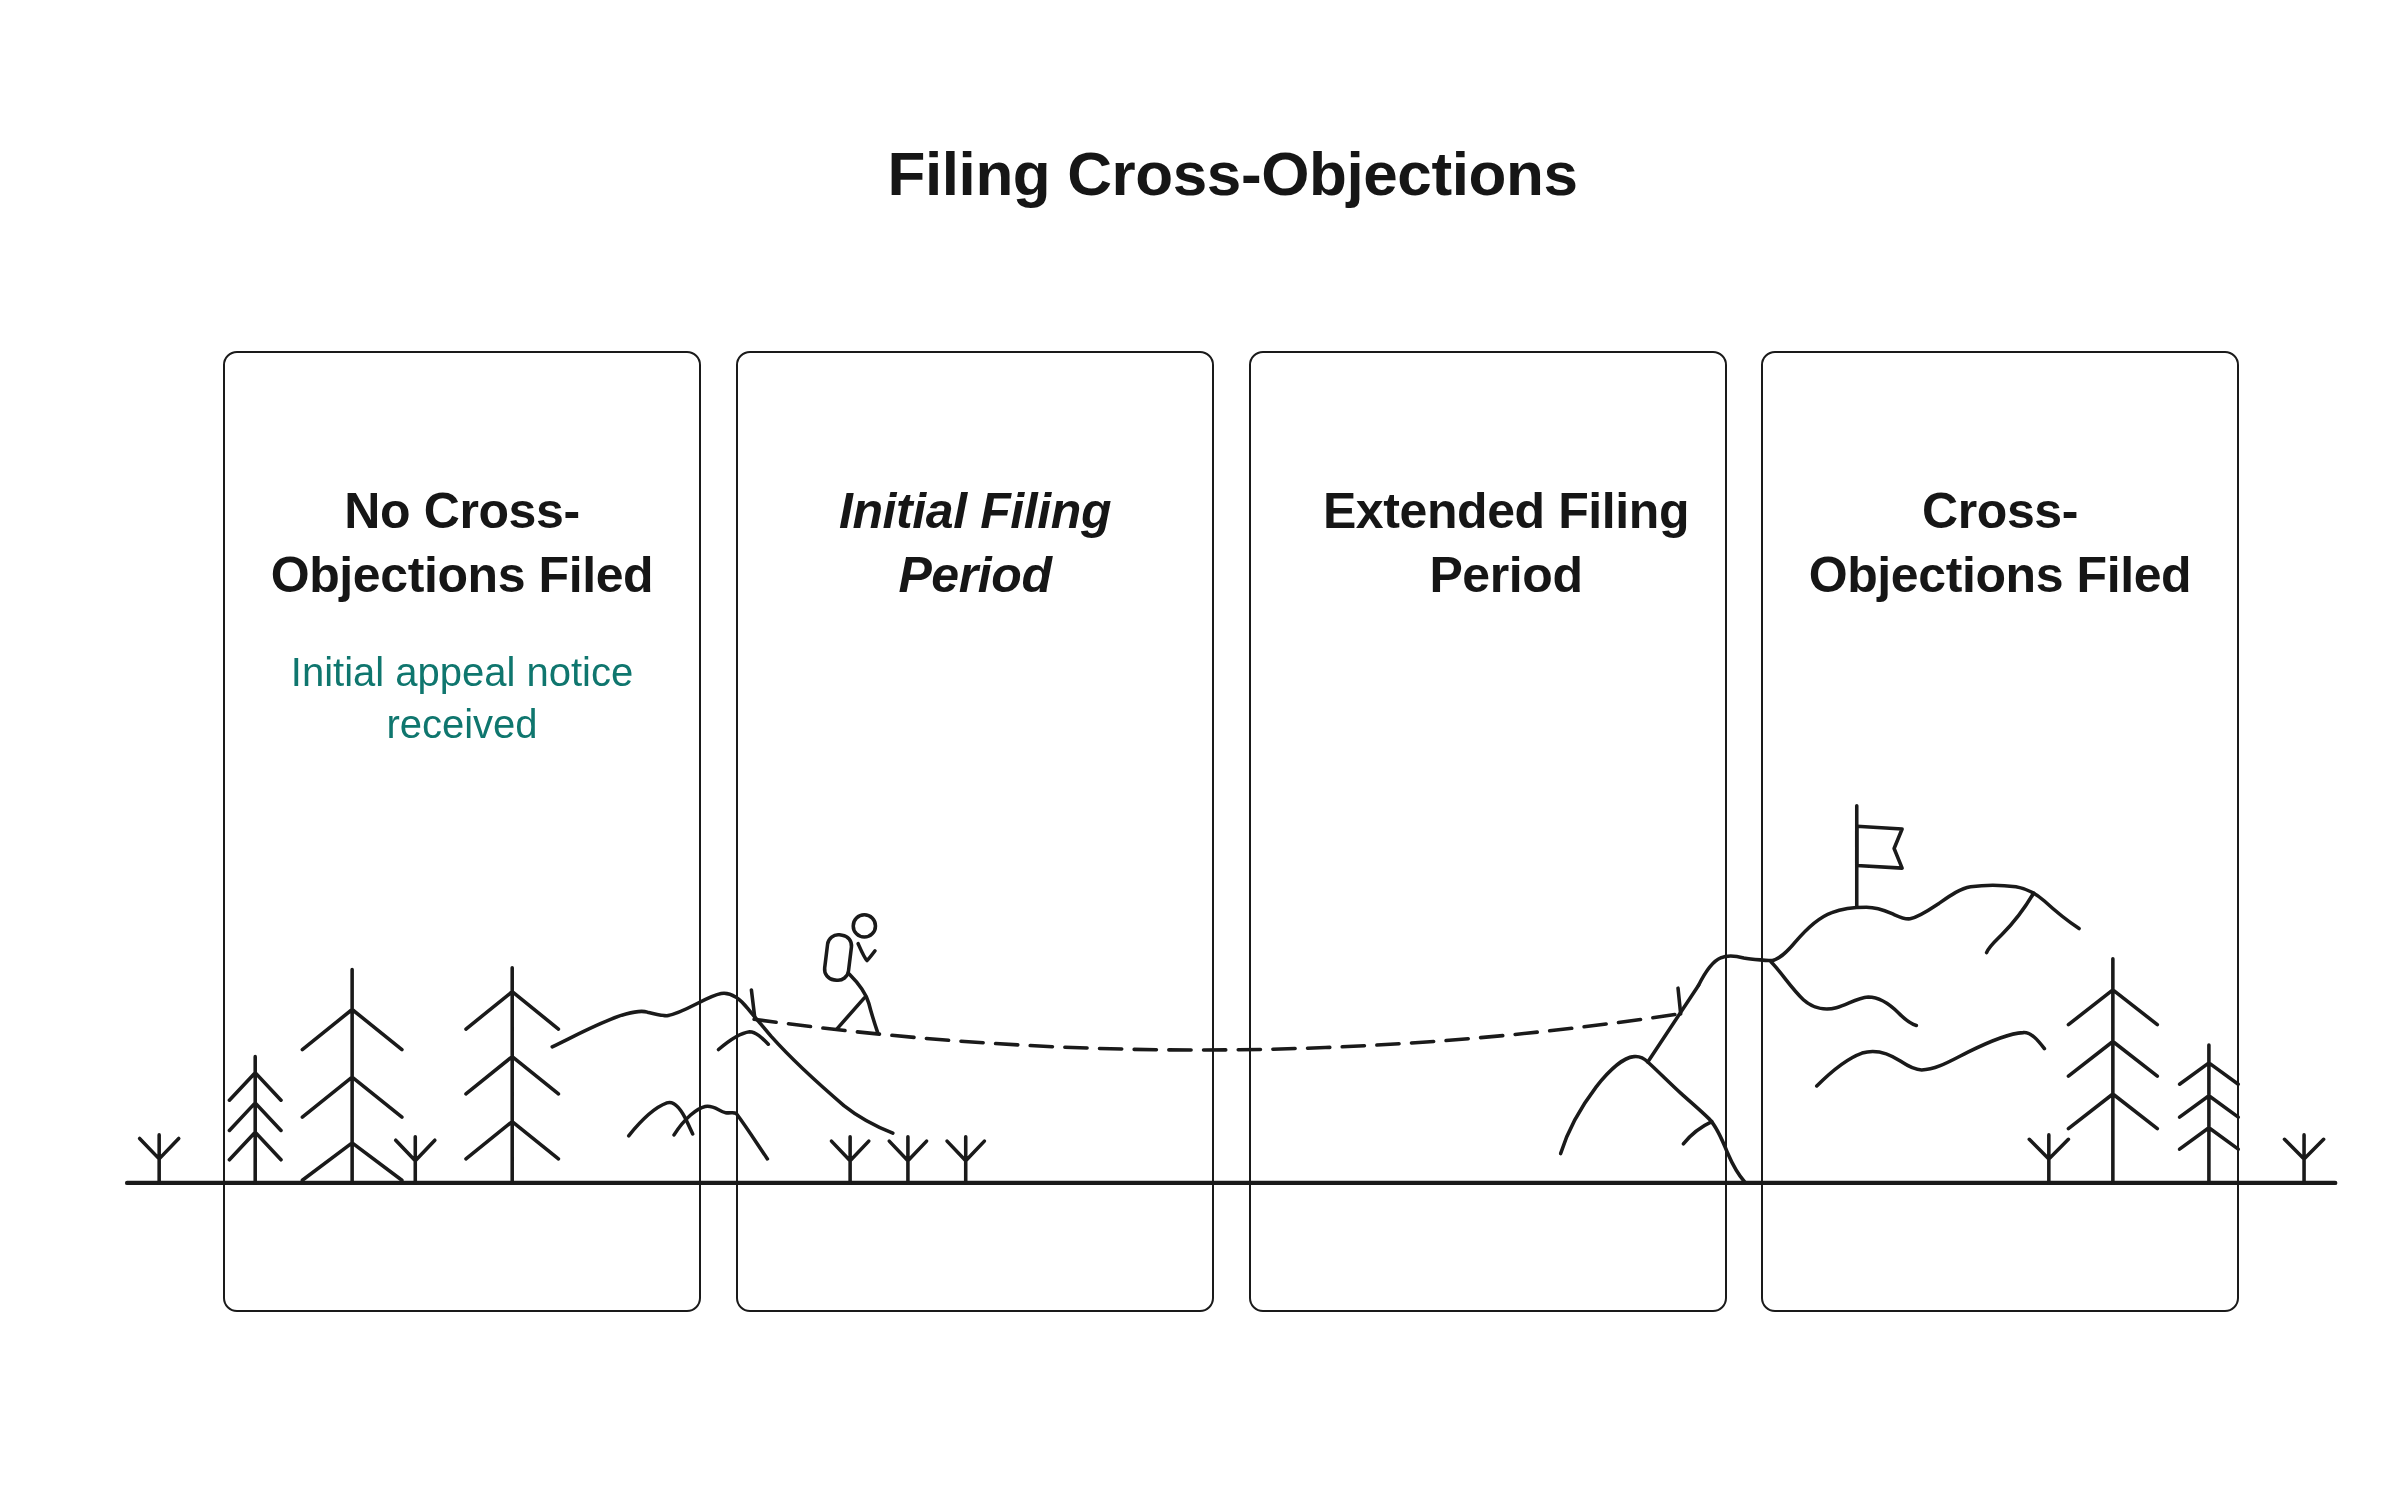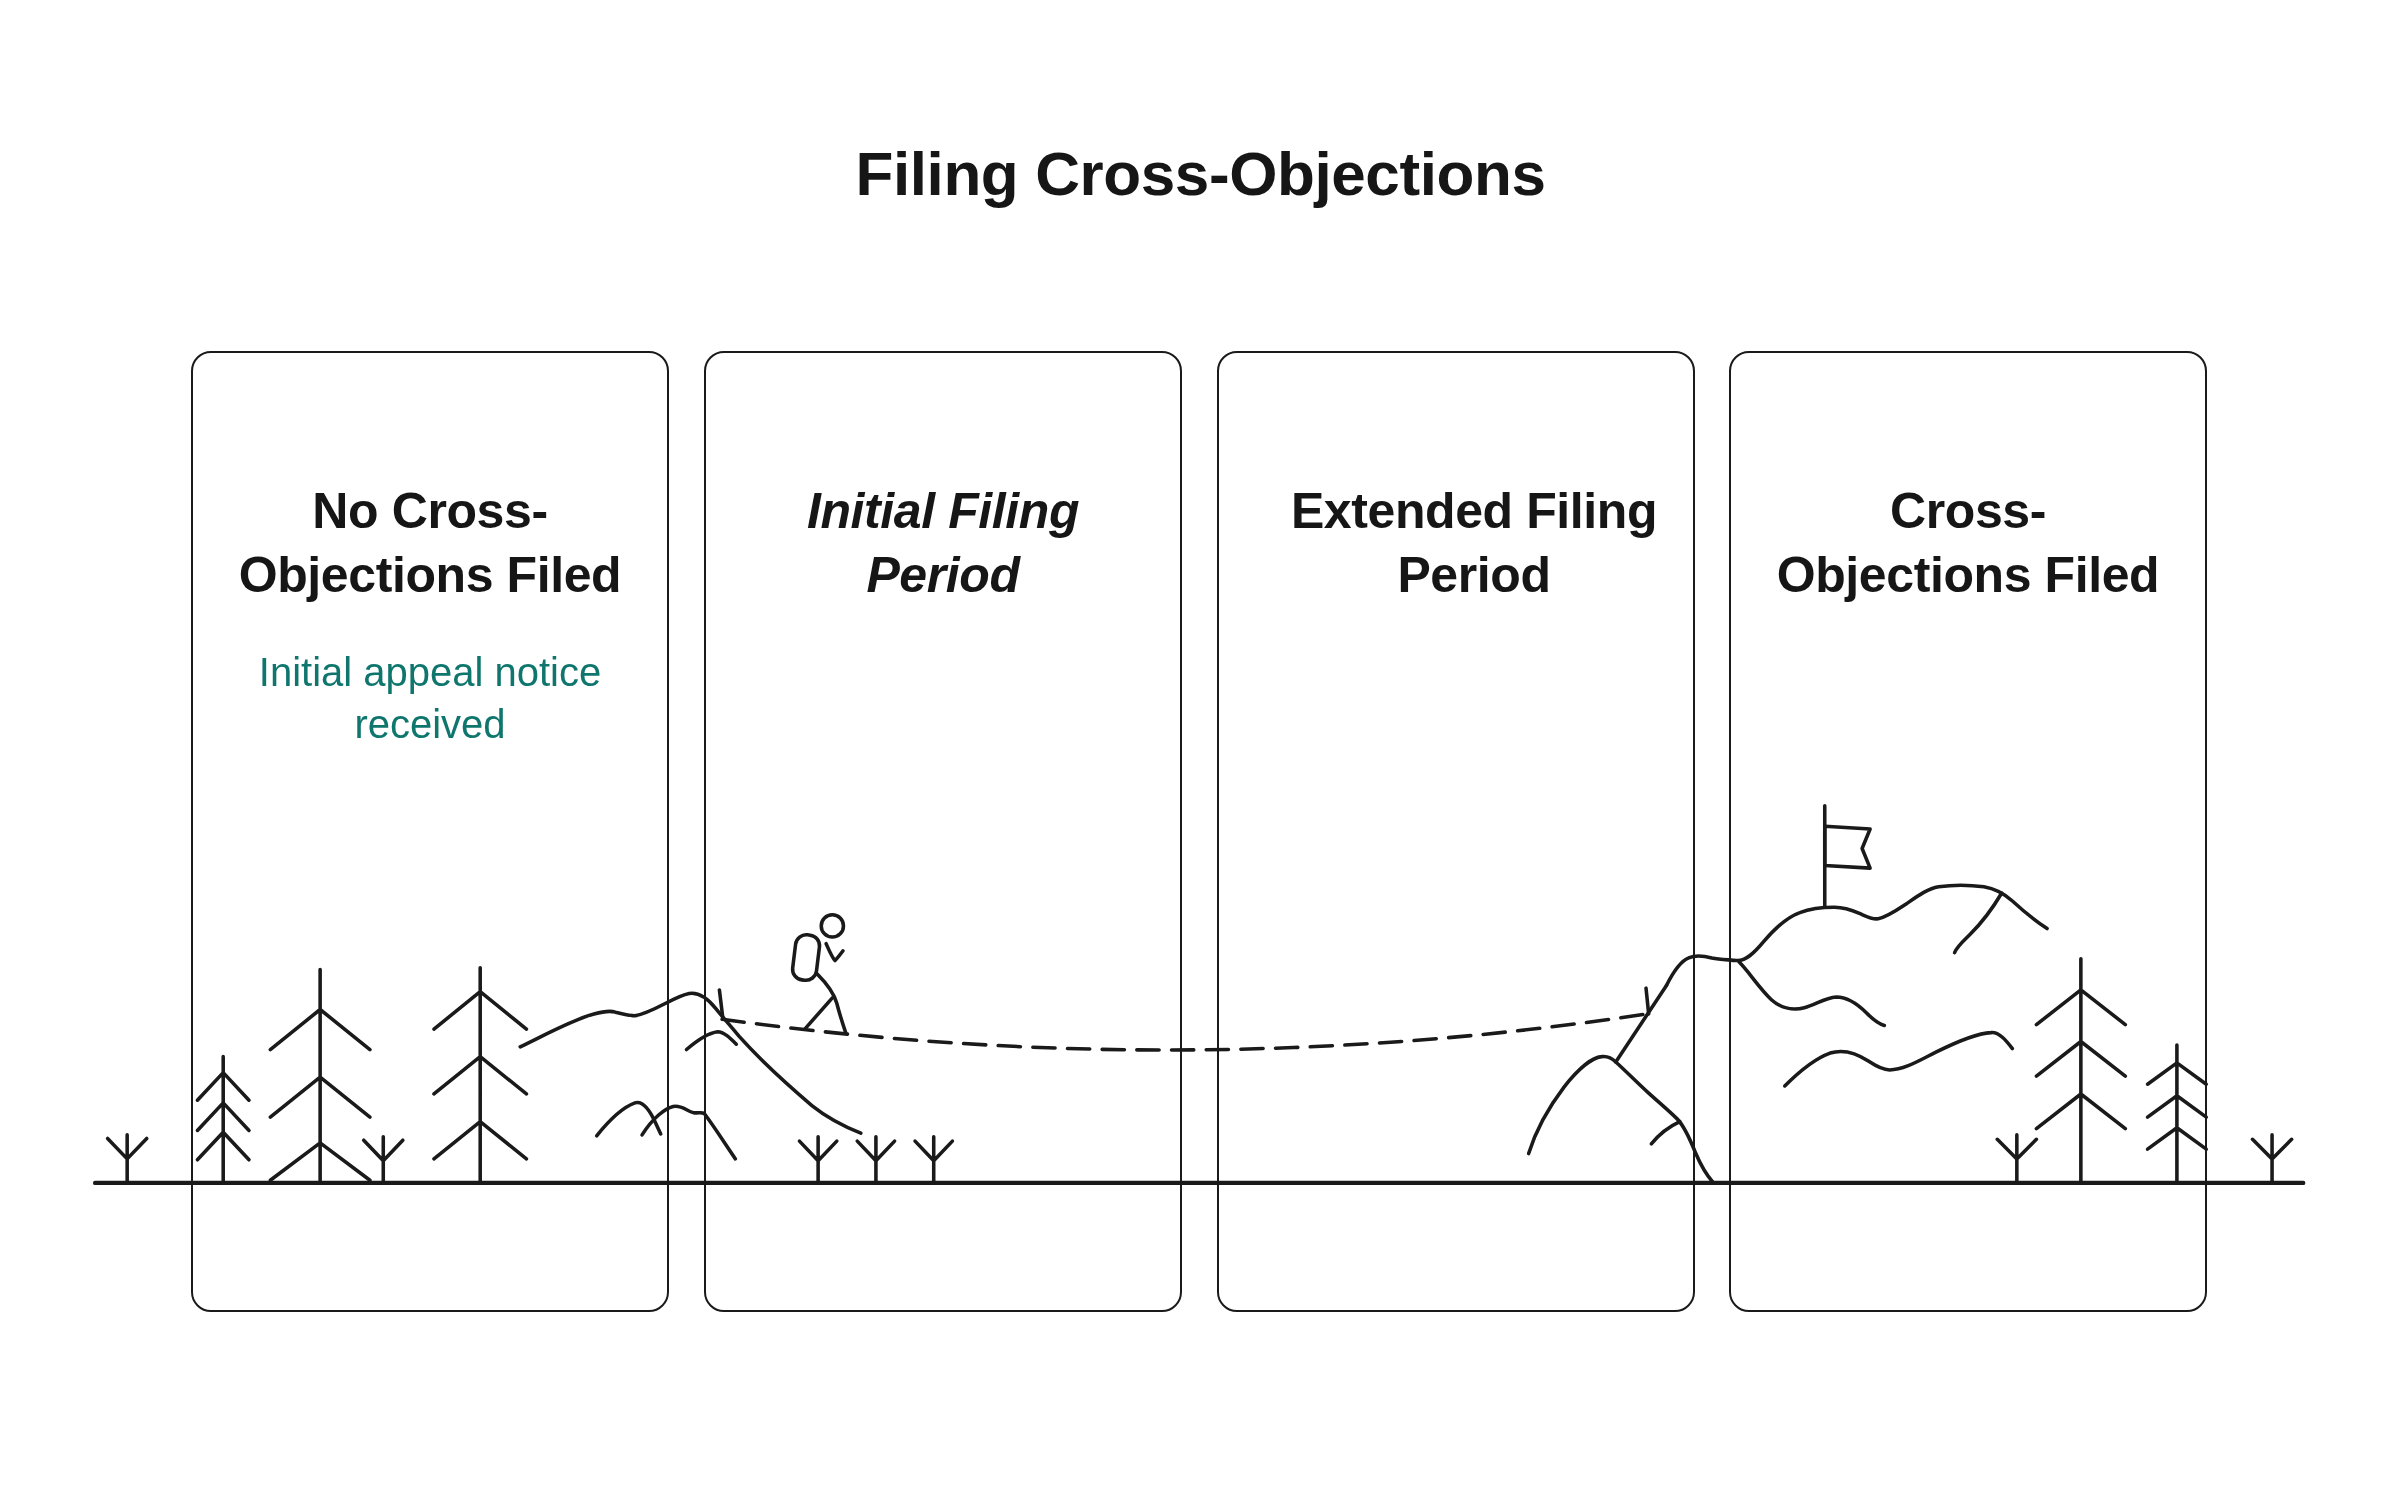--- a/index.html
+++ b/index.html
@@ -4,41 +4,41 @@
 <style>
   html, body { margin: 0; padding: 0; }
   body {
     width: 2401px; height: 1505px;
     background: #ffffff;
     font-family: "Liberation Sans", sans-serif;
     color: #171717;
     position: relative;
     overflow: hidden;
   }
-  .canvas { position: absolute; inset: 0; }
+  .canvas { position: absolute; inset: 0; margin-left: 32px; }
 
   .page-title {
     position: absolute;
     top: 141px; left: 0;
     width: 2401px;
     text-align: center;
     font-size: 62px;
     font-weight: bold;
     line-height: 66px;
     letter-spacing: -0.4px;
     color: #161616;
   }
 
   .card {
     position: absolute;
     top: 351px;
     width: 478px;
     height: 961px;
     border: 2.2px solid #1a1a1a;
-    border-radius: 20px;
+    border-radius: 14px;
     box-sizing: border-box;
     background: transparent;
     text-align: center;
   }
   .card-1 { left: 191px; }
   .card-2 { left: 704px; font-style: italic; }
   .card-3 { left: 1217px; padding-left: 36px; }
   .card-4 { left: 1729px; }
 
   .card-title {

